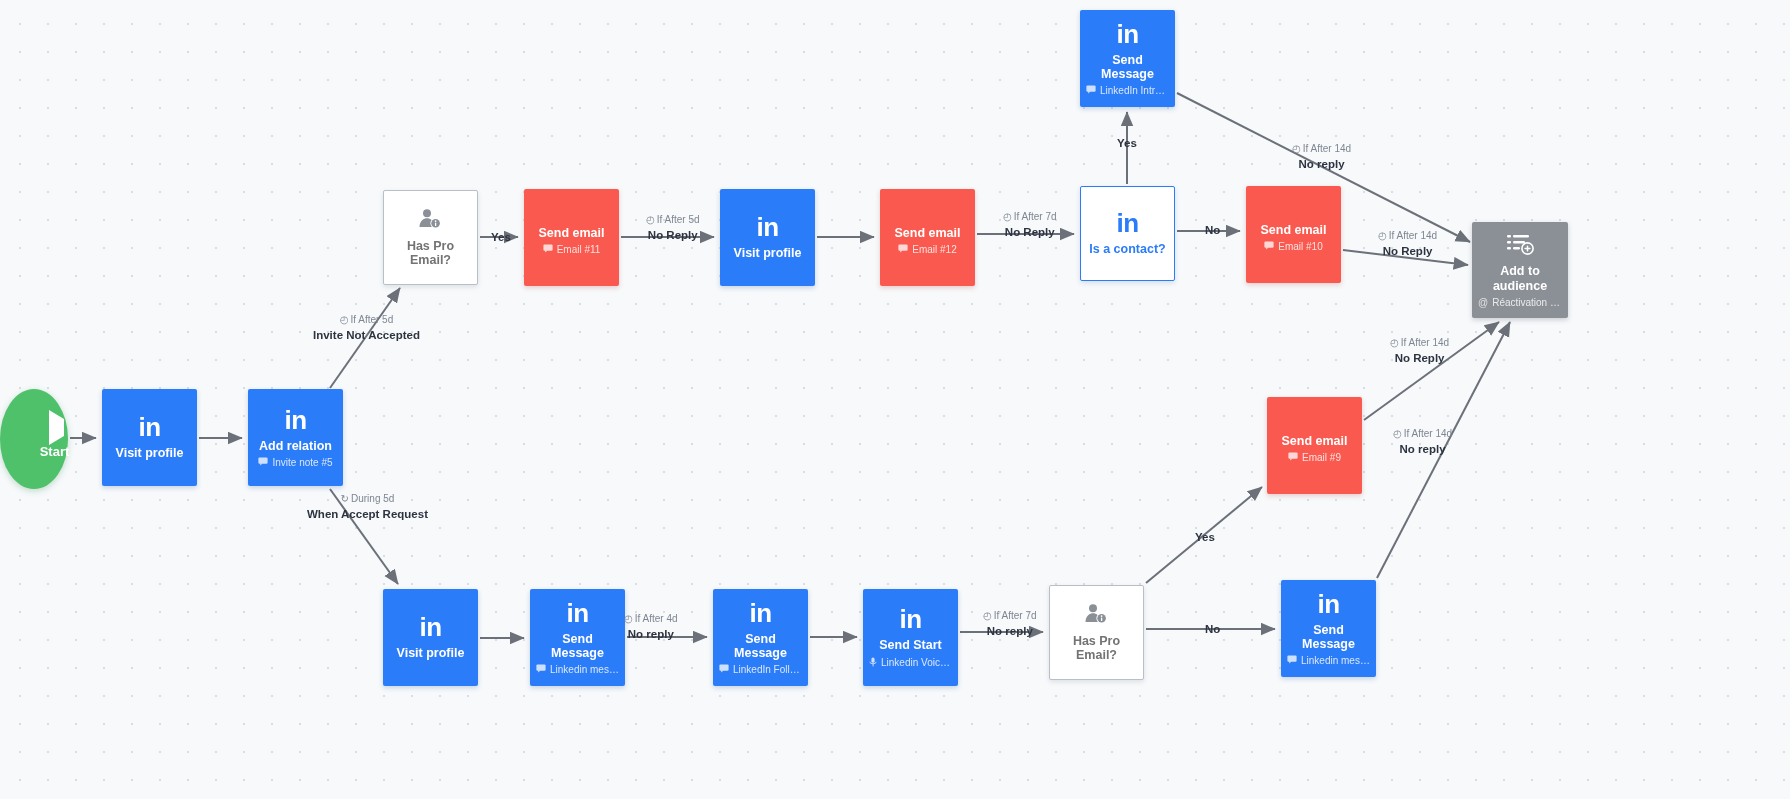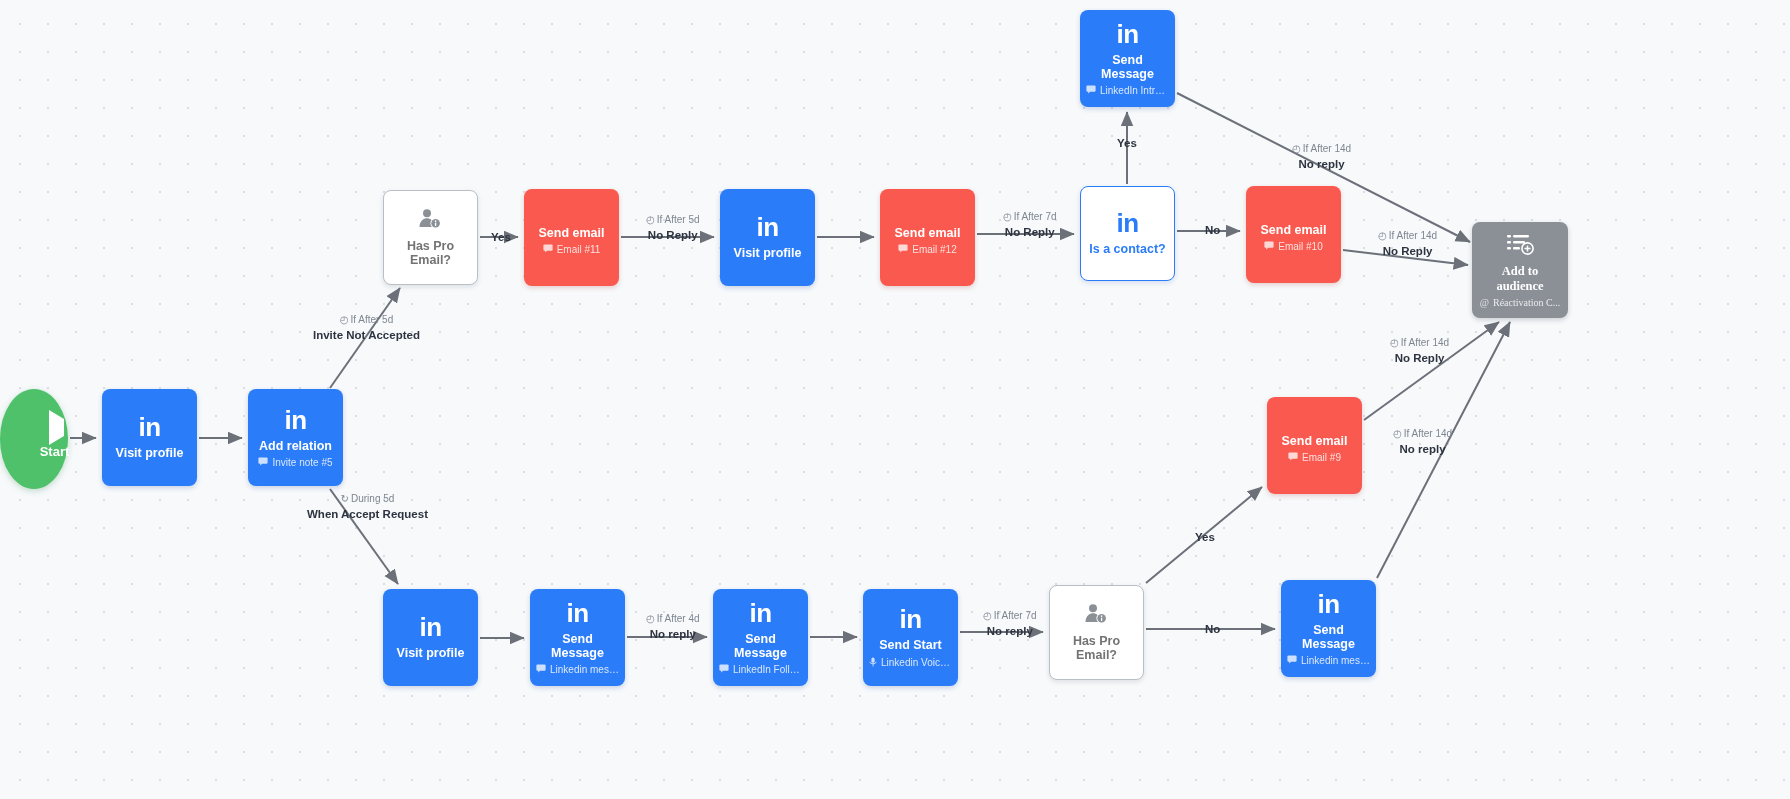--- a/index.html
+++ b/index.html
@@ -21,21 +21,21 @@
   #edge-layer {
     position: absolute;
     left: 0; top: 0;
     width: 1790px;
     height: 799px;
     pointer-events: none;
   }
   .node {
     position: absolute;
     box-sizing: border-box;
-    border-radius: 8px;
+    border-radius: 2px;
     display: flex;
     flex-direction: column;
     align-items: center;
     justify-content: center;
     text-align: center;
     user-select: none;
   }
   .node-action {
     background: #2b7cf8;
     box-shadow: 0 2px 5px rgba(35,80,160,.22);
@@ -50,21 +50,20 @@
     box-shadow: 0 2px 5px rgba(90,100,115,.16);
   }
   .node-cond-blue {
     background: #ffffff;
     border: 1.8px solid #2b7cf8;
     box-shadow: 0 2px 5px rgba(40,90,175,.16);
   }
   .node-audience {
     background: #8b9097;
     box-shadow: 0 2px 5px rgba(80,88,98,.25);
-    font-family: Liberation Serif, serif;
   }
   .node-start {
     border-radius: 50%;
     background: #4ec16a;
     box-shadow: 0 2px 6px rgba(50,140,80,.28);
   }
 
   .node-icon {
     line-height: 1;
     margin-bottom: 6px;
@@ -399,21 +398,21 @@
         <span class="main-line">No Reply</span>
       </div>
       <div class="edge-label centered" style="left: 1390px; top: 337px;">
         <span class="cond-line"><span class="clock">◴</span><span>If After 14d</span></span>
         <span class="main-line">No Reply</span>
       </div>
       <div class="edge-label centered" style="left: 1393px; top: 428px;">
         <span class="cond-line"><span class="clock">◴</span><span>If After 14d</span></span>
         <span class="main-line">No reply</span>
       </div>
-      <div class="edge-label centered" style="left: 646px; top: 613px;">
+      <div class="edge-label centered" style="left: 624px; top: 613px;">
         <span class="cond-line"><span class="clock">◴</span><span>If After 4d</span></span>
         <span class="main-line">No reply</span>
       </div>
       <div class="edge-label centered" style="left: 983px; top: 610px;">
         <span class="cond-line"><span class="clock">◴</span><span>If After 7d</span></span>
         <span class="main-line">No reply</span>
       </div>
       <div class="edge-label centered" style="left: 1195px; top: 530px;">
         <span class="main-line">Yes</span>
       </div>

